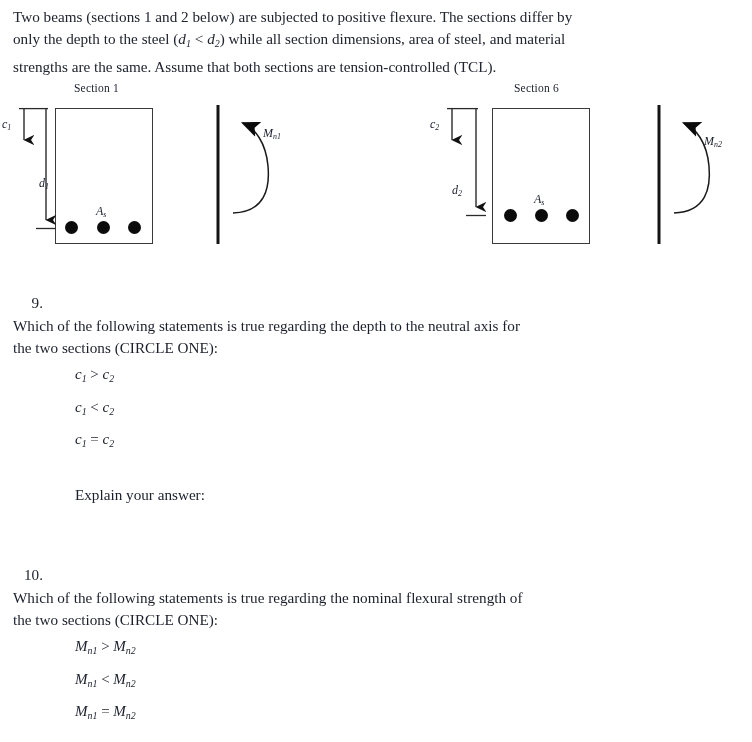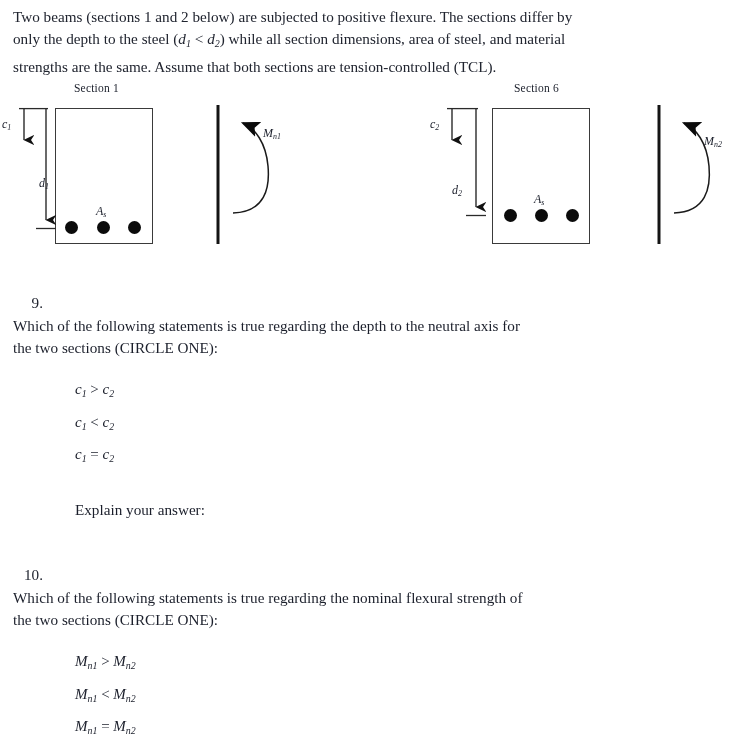--- a/index.html
+++ b/index.html
@@ -105,21 +105,21 @@
     width: 30px;
     text-align: right;
     font-size: 15.2px;
   }
   .q-body {
     margin-left: 37px;
   }
   .q-body .ln { display: block; white-space: nowrap; }
   .choices {
     margin-left: 37px;
-    margin-top: 15px;
+    margin-top: 0;
   }
   .choice {
     font-size: 15px;
     line-height: 28px;
     padding-left: 25px;
     white-space: nowrap;
   }
   .explain {
     margin-left: 37px;
     margin-top: 28px;

